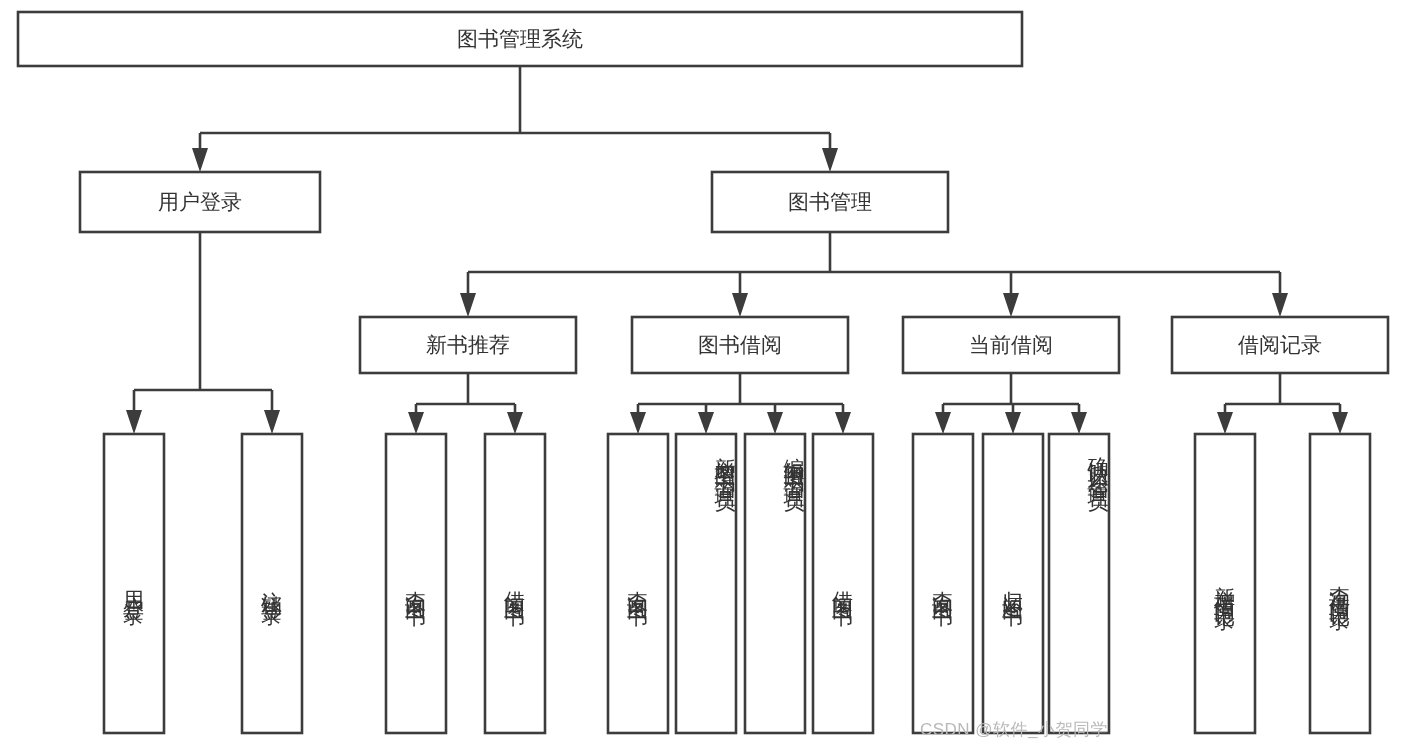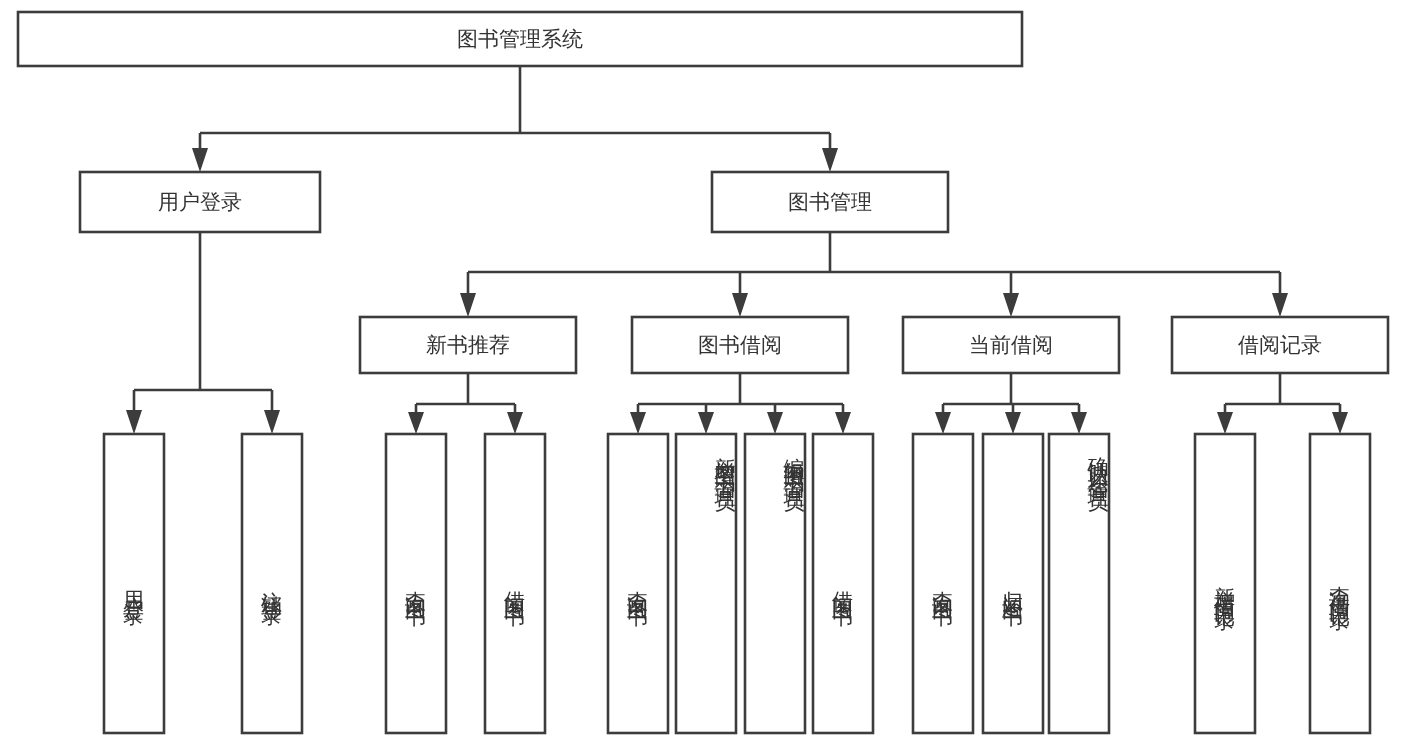--- a/index.html
+++ b/index.html
@@ -211,20 +211,21 @@
     <div class="vlabel vlabel-top" style="left: 676px; top: 434px; width: 60px; height: 299px;">新增图书（管理员）</div>
     <div class="vlabel vlabel-top" style="left: 745px; top: 434px; width: 60px; height: 299px;">编辑图书（管理员）</div>
     <div class="vlabel" style="left: 813px; top: 434px; width: 60px; height: 299px; align-items: center;">借阅图书</div>
     <div class="vlabel" style="left: 913px; top: 434px; width: 60px; height: 299px; align-items: center;">查询图书</div>
     <div class="vlabel" style="left: 983px; top: 434px; width: 60px; height: 299px; align-items: center;">归还图书</div>
     <div class="vlabel vlabel-top" style="left: 1049px; top: 434px; width: 60px; height: 299px;">确认归还（管理员）</div>
     <div class="vlabel" style="left: 1195px; top: 434px; width: 60px; height: 299px; align-items: center;">新增借阅记录</div>
     <div class="vlabel" style="left: 1310px; top: 434px; width: 60px; height: 299px; align-items: center;">查询借阅记录</div>
   </div>
 
+  <div class="watermark-text">CSDN @软件_小贺同学</div>
 </div>
 
 <style>
   .vlabel {
     position: absolute;
     writing-mode: vertical-rl;
     text-orientation: upright;
     font-family: "Liberation Sans", "DejaVu Sans", sans-serif;
     font-size: 21px;
     line-height: 1;

